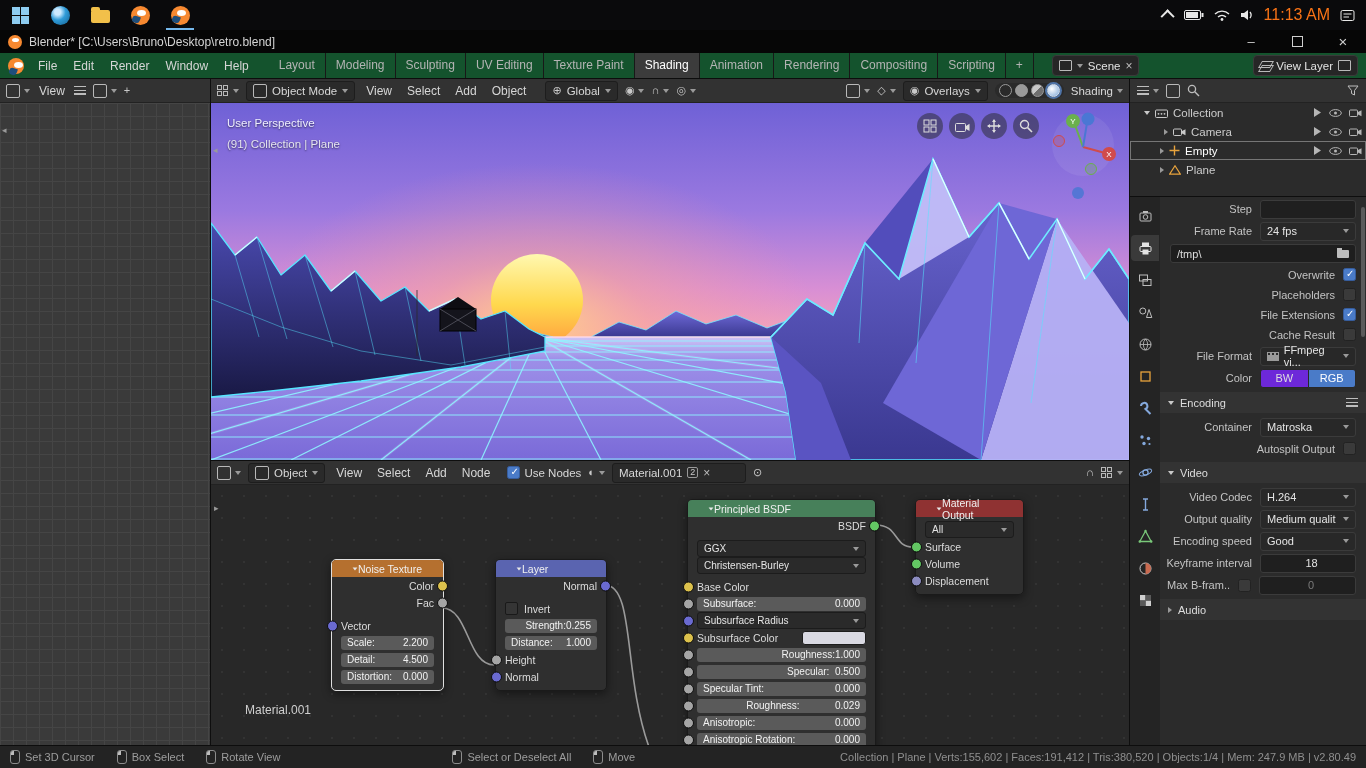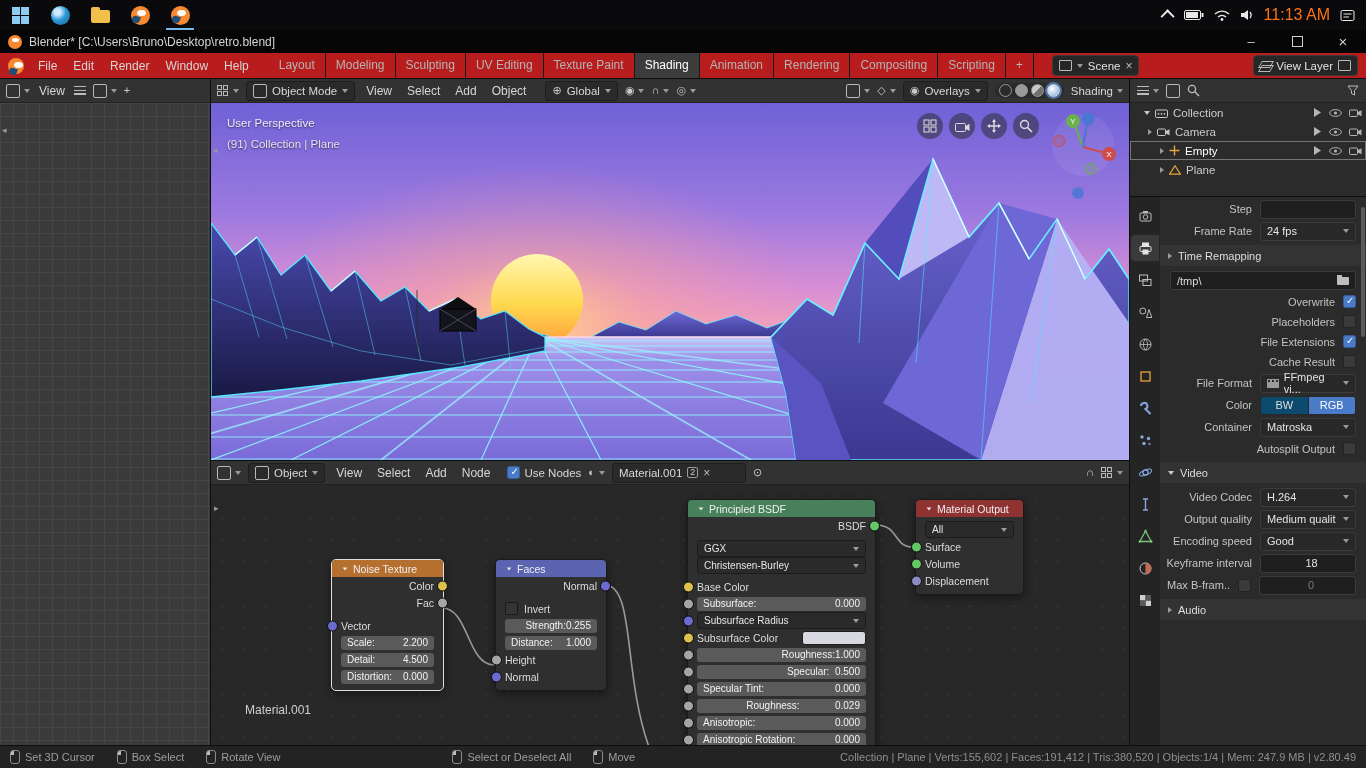--- a/index.html
+++ b/index.html
@@ -30,21 +30,21 @@
   .titlebar .i-blender{width:14px;height:14px;margin:0 7px 0 8px;}
   .titlebar .i-blender::after{left:4px;top:3px;width:7px;height:4px;}
   .titlebar .i-blender::before{display:none;}
   .tb-title{color:#d4d4d4;font-size:12px;}
   .win-controls{margin-left:auto;display:flex;height:100%;}
   .win-btn{width:46px;height:100%;display:flex;align-items:center;justify-content:center;color:#cfcfcf;font-size:13px;}
   .i-max{width:9px;height:9px;border:1px solid #cfcfcf;}
   .win-btn.close{font-size:15px;}
 
   
-  .topbar{position:absolute;left:0;top:53px;width:1366px;height:26px;background:#b91c1c;display:flex;align-items:center;border-bottom:1px solid #0d0d0d;box-sizing:border-box;z-index:48;}
+  .topbar{position:absolute;left:0;top:53px;width:1366px;height:26px;background:#14532d;display:flex;align-items:center;border-bottom:1px solid #0d0d0d;box-sizing:border-box;z-index:48;}
   .topbar .i-blender{width:16px;height:16px;margin:0 6px 0 8px;}
   .menu-item{padding:0 8px;color:#d6d6d6;font-size:12px;line-height:26px;}
   .ws-tabs{display:flex;margin-left:12px;height:100%;align-items:stretch;}
   .ws-tab{padding:0 10px;line-height:25px;color:#b4b4b4;font-size:12px;border-right:1px solid #181818;}
   .ws-tab.active{background:#3c3c3c;color:#fff;}
   .chip{display:flex;align-items:center;gap:5px;background:#262626;border:1px solid #3a3a3a;border-radius:4px;height:19px;padding:0 6px;margin-left:18px;}
   .chip .txt{font-size:11.5px;color:#e2e2e2;}
   .chev{width:0;height:0;border-left:3.5px solid transparent;border-right:3.5px solid transparent;border-top:4.5px solid #9a9a9a;display:inline-block;}
   .i-doc{width:11px;height:9px;border:1px solid #b9b9b9;border-radius:1px;}
   .i-layers{width:11px;height:9px;position:relative;}
@@ -85,21 +85,21 @@
   .sph.mat{background:linear-gradient(135deg,#c9c9c9 50%,#6f6f6f 50%);}
   .sph.rend{background:radial-gradient(circle at 35% 35%,#fff,#7fa8d8);border-color:#cfe0f5;box-shadow:0 0 0 2px #4f74a8;}
 
   
   .se{position:absolute;left:0;top:382px;width:918px;height:284px;background:#282828;}
   .se-canvas{position:absolute;left:0;top:24px;width:918px;height:260px;overflow:hidden;
     background-image:radial-gradient(#333 1px,transparent 1.2px);background-size:22px 22px;}
   .wires{position:absolute;left:0;top:0;z-index:0;}
   .node{position:absolute;background:rgba(48,48,48,.97);border:1px solid #1a1a1a;border-radius:5px;box-shadow:0 3px 10px rgba(0,0,0,.45);z-index:1;font-size:10.5px;}
   .node.sel{border-color:#dfdfdf;}
-  .nh{height:17px;display:flex;align-items:center;gap:5px;padding:0 10px;border-radius:4px 4px 0 0;color:#f0f0f0;font-size:10.5px;}
+  .nh{height:17px;display:flex;align-items:center;padding:0 20px;border-radius:4px 4px 0 0;color:#f0f0f0;font-size:10.5px;}
   .nh .chev{border-top-color:#e8e8e8;transform:scale(.8);}
   .nrow{height:17px;display:flex;align-items:center;padding:0 9px;position:relative;color:#dcdcdc;}
   .nrow.out{justify-content:flex-end;}
   .nsp{height:6px;}
   .sock{position:absolute;width:9px;height:9px;border:1px solid #0d0d0d;border-radius:50%;top:50%;transform:translateY(-50%);z-index:2;}
   .sock.o{right:-5px;}.sock.i{left:-5px;}
   .vfield{flex:1;height:14px;background:#5a5a5a;border-radius:3px;display:flex;justify-content:space-between;align-items:center;padding:0 6px;font-size:10px;position:relative;overflow:hidden;color:#f2f2f2;}
   .vfield span{position:relative;z-index:1;}
   .vfill{position:absolute;left:0;top:0;bottom:0;background:#4a72b0;z-index:0;}
   .ndd{flex:1;height:15px;background:#2a2a2a;border:1px solid #1c1c1c;border-radius:3px;display:flex;align-items:center;justify-content:space-between;padding:0 6px;font-size:10px;color:#e4e4e4;}
@@ -132,21 +132,21 @@
   .mini-folder{width:12px;height:8px;background:#bdbdbd;border-radius:1px;position:relative;}
   .mini-folder::before{content:"";position:absolute;top:-2px;left:0;width:5px;height:3px;background:#bdbdbd;}
   .psec{display:flex;align-items:center;height:21px;background:#333;margin:4px 0;color:#dedede;font-size:11px;padding:0 8px;gap:6px;}
   .psec .right{margin-left:auto;}
   .pcheckrow{display:flex;justify-content:flex-end;align-items:center;height:19px;margin:1px 10px 1px 0;gap:8px;font-size:11px;color:#c3c3c3;}
   .pcheck{width:13px;height:13px;border-radius:2.5px;background:#3a3a3a;border:1px solid #222;box-sizing:border-box;position:relative;flex:none;}
   .pcheck.on{background:#4a7bc8;border-color:#36movie5d9e;}
   .pcheck.on{background:#4a7bc8;border-color:#365d9e;}
   .pcheck.on::after{content:"✓";position:absolute;left:2px;top:-1px;color:#fff;font-size:10px;}
   .seg{flex:1;display:flex;}
-  .seg .opt{flex:1;height:17px;display:flex;align-items:center;justify-content:center;font-size:11px;background:#0c4a6e;color:#ddd;border:1px solid #282828;}
+  .seg .opt{flex:1;height:17px;display:flex;align-items:center;justify-content:center;font-size:11px;background:#6d28d9;color:#ddd;border:1px solid #282828;}
   .seg .opt:first-child{border-radius:3px 0 0 3px;}
   .seg .opt:last-child{border-radius:0 3px 3px 0;border-left:none;}
   .seg .opt.on{background:#4a7bc8;color:#fff;}
   .pscroll{position:absolute;right:1px;top:10px;width:4px;height:130px;background:#5a5a5a;border-radius:2px;}
   .film{width:12px;height:9px;background:#9a9a9a;position:relative;}
   .film::after{content:"";position:absolute;left:1px;right:1px;top:1px;height:2px;background:repeating-linear-gradient(90deg,#2b2b2b 0 2px,transparent 2px 4px);}
 
   
   .statusbar{position:absolute;left:0;top:745px;width:1366px;height:23px;background:#232323;border-top:1px solid #0d0d0d;box-sizing:border-box;display:flex;align-items:center;font-size:11px;color:#9d9d9d;padding:0 10px;}
   .hint{display:flex;align-items:center;margin-right:22px;}
@@ -605,21 +605,21 @@
                   <span>Distortion:</span>
                   <span>0.000</span>
                 </div>
               </div>
             <div style="height:5px;"></div>
           </div>
 
           <div class="node" style="left:284px;top:74px;width:110px;">
             <div class="nh" style="background:#5a64b0;">
                 <span class="chev"></span>
-                <span>Faces</span>
+                <span>Layer</span>
               </div>
             <div class="nrow out">
                 <span>Normal</span>
                 <span class="sock o" style="background:#6a6ad0;"></span>
               </div>
             <div class="nsp"></div>
             <div class="nrow">
                 <span class="ncheck"></span>
                 <span>Invert</span>
               </div>
@@ -804,21 +804,21 @@
             <svg class="eye-svg" width="13" height="8">
                 <ellipse cx="6.5" cy="4" rx="5.8" ry="3.4" fill="none" stroke="#b5b5b5"></ellipse>
                 <circle cx="6.5" cy="4" r="1.5" fill="#b5b5b5"></circle>
               </svg>
             <svg class="cam-svg" width="13" height="9">
                 <rect x="0.5" y="2" width="8" height="6.5" rx="1" fill="none" stroke="#b5b5b5"></rect>
                 <polygon points="9,4 12.5,2.2 12.5,8.3 9,6.5" fill="#b5b5b5"></polygon>
               </svg>
           </span>
         </div>
-        <div class="ol-row" style="padding-left:18px;">
+        <div class="ol-row" style="padding-left:34px;">
           <span class="tri-r"></span>
           <svg width="13" height="9">
               <rect x="0.5" y="2" width="8" height="6.5" rx="1" fill="none" stroke="#c9c9c9"></rect>
               <polygon points="9,4 12.5,2.2 12.5,8.3 9,6.5" fill="#c9c9c9"></polygon>
             </svg>
           <span>Camera</span>
           <span class="ol-toggles">
             <svg class="ptr-svg" width="9" height="9">
                 <polygon points="1,0 8,4.5 1,9" fill="#b5b5b5"></polygon>
               </svg>
@@ -953,24 +953,20 @@
             <span class="plabel">Step</span>
             <div class="pnum"></div>
           </div>
           <div class="prow">
             <span class="plabel">Frame Rate</span>
             <div class="pdd">
                 <span>24 fps</span>
                 <span class="chev"></span>
               </div>
           </div>
-          <div class="psec">
-            <span class="tri-r"></span>
-            <span>Time Remapping</span>
-          </div>
           <div style="display:flex;align-items:center;height:21px;">
             <div class="ppath">
               <span>/tmp\</span>
               <span class="mini-folder"></span>
             </div>
           </div>
           <div class="pcheckrow">
             <span>Overwrite</span>
             <span class="pcheck on"></span>
           </div>
@@ -995,20 +991,25 @@
                 </span>
               <span class="chev"></span>
             </div>
           </div>
           <div class="prow">
             <span class="plabel">Color</span>
             <div class="seg">
               <span class="opt">BW</span>
               <span class="opt on">RGB</span>
             </div>
+          </div>
+          <div class="psec">
+            <span class="tri-d"></span>
+            <span>Encoding</span>
+            <span class="i-burger right"></span>
           </div>
           <div class="prow">
             <span class="plabel">Container</span>
             <div class="pdd">
                 <span>Matroska</span>
                 <span class="chev"></span>
               </div>
           </div>
           <div class="pcheckrow">
             <span>Autosplit Output</span>

